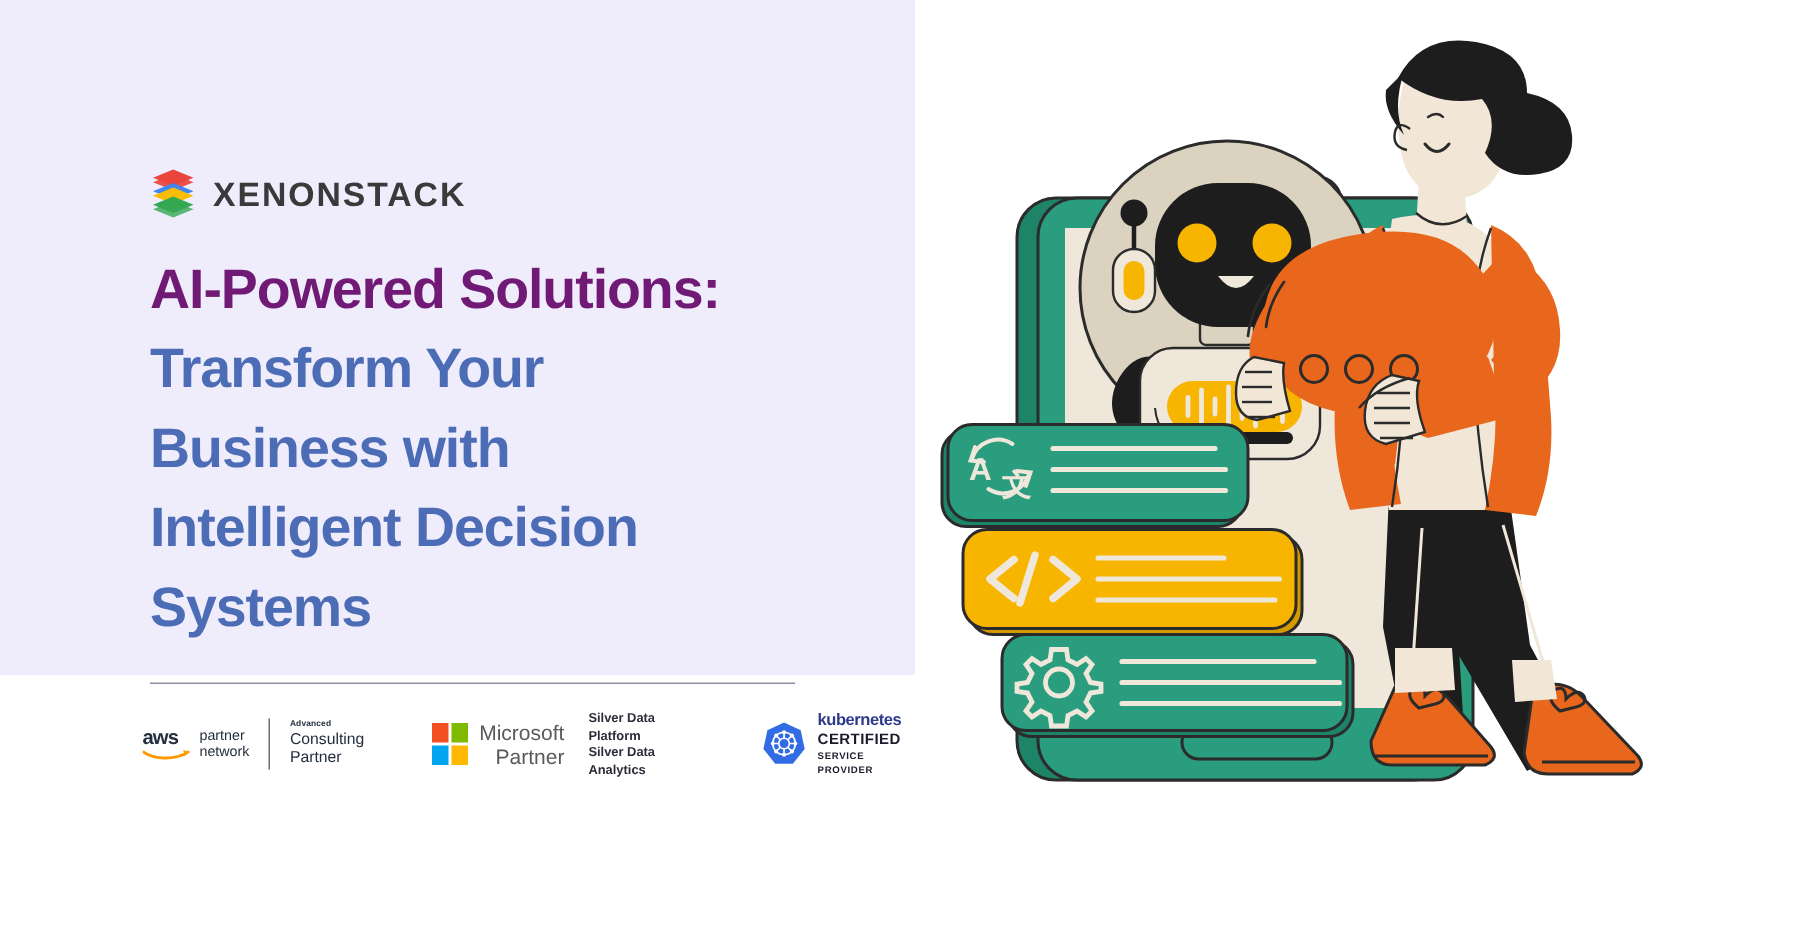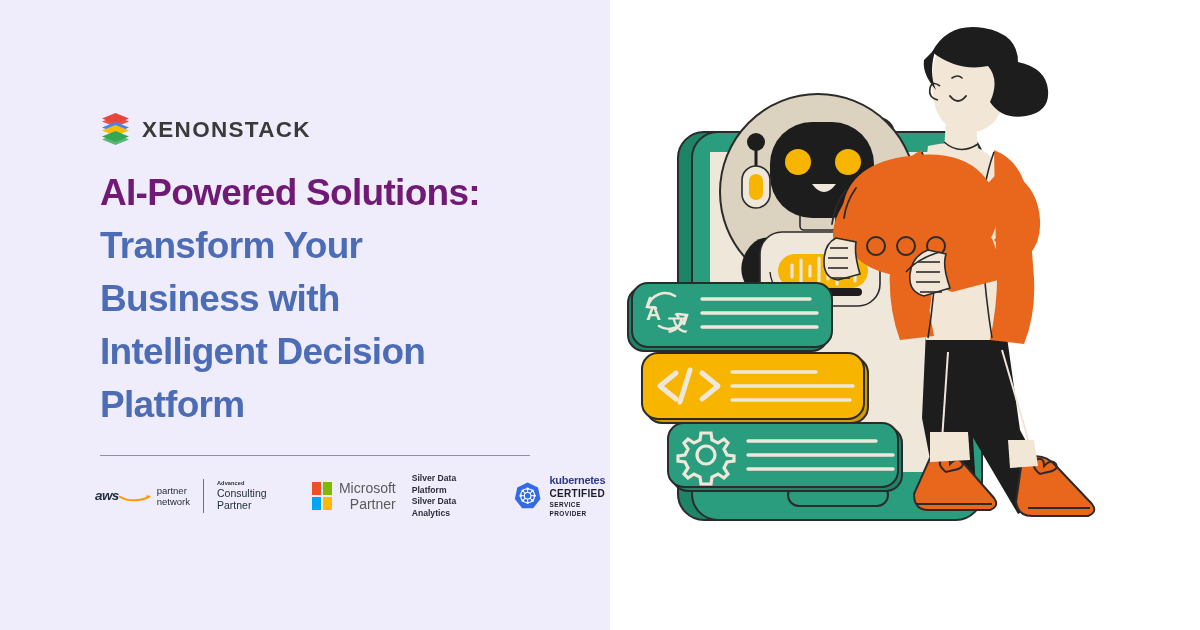--- a/index.html
+++ b/index.html
@@ -9,21 +9,21 @@
     overflow: hidden;
     background: #ffffff;
   }
   #banner {
     position: relative;
     width: 1200px; height: 630px;
     display: flex;
   }
   
   #left-panel {
-    width: 610px; height: 630px;
+    width: 610px; height: 450px;
     background: #EFEDFB;
     position: relative;
     flex: 0 0 610px;
   }
   #brand-logo {
     position: absolute;
     left: 100px; top: 112px;
     display: flex; align-items: center; gap: 11px;
   }
   #logo-mark { width: 31px; height: 36px; display:block; }
@@ -56,21 +56,21 @@
     background: #8f8fa6;
   }
   #partners {
     position: absolute;
     left: 95px; top: 473px;
     display: flex; align-items: center; gap: 0;
   }
   .partner { display: flex; align-items: center; }
   
   #aws-badge { display: flex; align-items: center; gap: 6px; margin-left: 0; }
-  #aws-mark { display:flex; flex-direction: row; align-items:flex-end;font-style:italic; }
+  #aws-mark { display:flex; flex-direction: column; align-items:flex-start; }
   #aws-word {
     font-size: 13.5px; font-weight: 700; color: #232F3E;
     letter-spacing: -0.6px; line-height: 12px;
   }
   #aws-smile { width: 32px; height: 8px; display:block; margin-top: 1px; }
   #aws-pn {
     font-size: 9.5px; color: #232F3E; line-height: 11.5px; font-weight: 400;
   }
   #aws-sep { width: 1px; height: 34px; background: #6e6e7a; margin: 0 7px; }
   #aws-tier { line-height: 1; }
@@ -119,21 +119,21 @@
         </g>
       </svg>
       <span id="logo-word">XENONSTACK</span>
     </div>
 
     <div id="headline">
       <div class="hl-line hl-dark">AI-Powered Solutions:</div>
       <div class="hl-line hl-blue">Transform Your</div>
       <div class="hl-line hl-blue">Business with</div>
       <div class="hl-line hl-blue">Intelligent Decision</div>
-      <div class="hl-line hl-blue">Platform</div>
+      <div class="hl-line hl-blue">Systems</div>
     </div>
 
     <div id="divider"></div>
 
     <div id="partners">
 
       <div class="partner" id="aws-badge">
         <div id="aws-mark">
           <span id="aws-word">aws</span>
           <svg id="aws-smile" viewBox="0 0 40 10">

